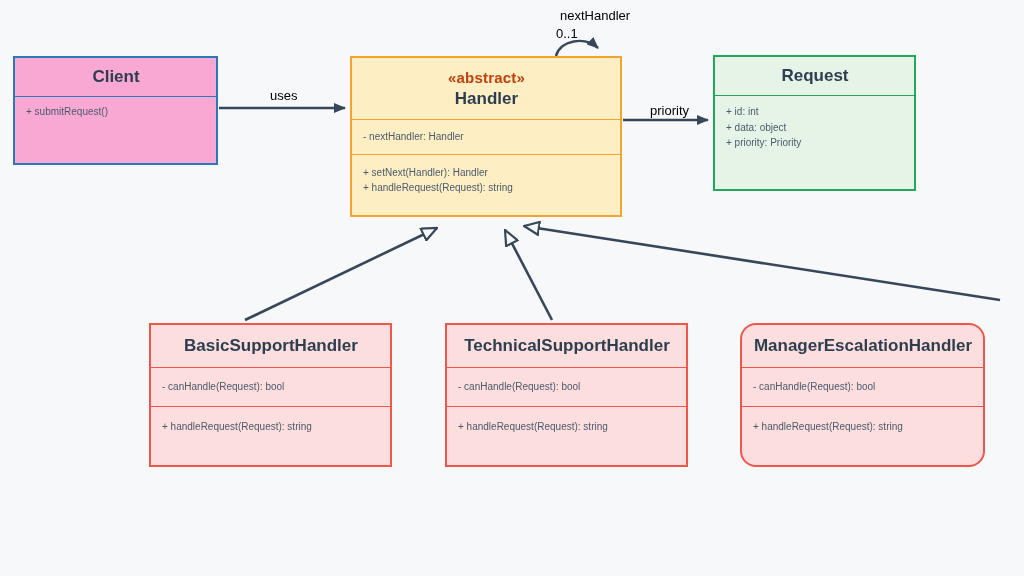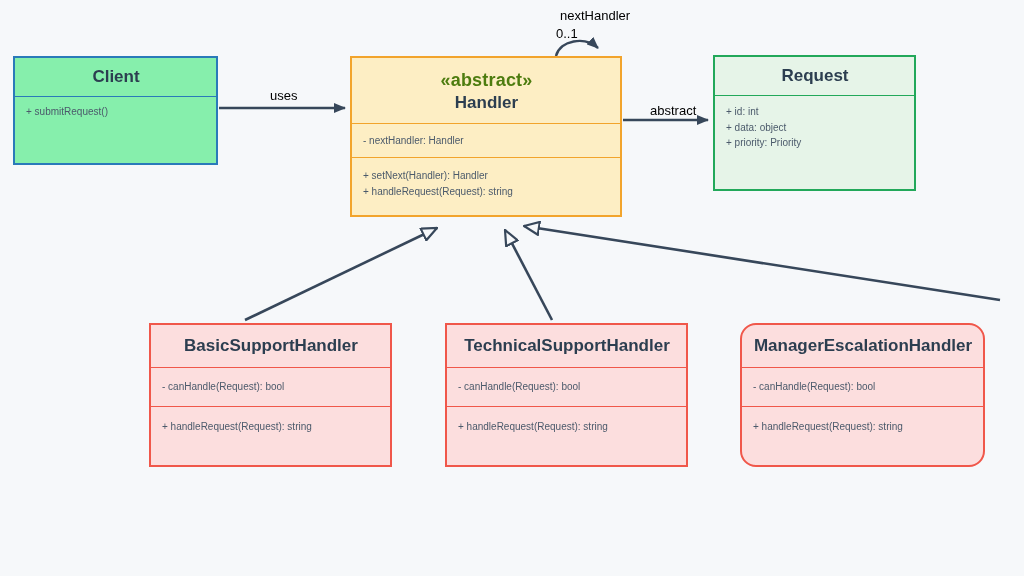--- a/index.html
+++ b/index.html
@@ -47,38 +47,38 @@
     padding-top: 9px;
     padding-bottom: 9px;
   }
   .uml-section.members {
     font-size: 10px;
     color: #4b5a6b;
     line-height: 1.55;
   }
   .stereotype {
     display: block;
-    font-size: 18px;
+    font-size: 15px;
     font-weight: bold;
-    color: #4d7c0f;
+    color: #c2410c;
     letter-spacing: 0.2px;
   }
   .cls-name {
     display: block;
   }
   .member-line {
     display: block;
   }
 
   
   #class-client {
     left: 13px; top: 56px;
     width: 205px; height: 109px;
     border: 2px solid #2a7ab9;
-    background: #86efac;
+    background: #f9a8d4;
   }
   #class-client .title-sec { border-bottom: 1px solid #2a7ab9; }
 
   
   #class-handler {
     left: 350px; top: 56px;
     width: 272px; height: 161px;
     border: 2px solid #f2a42c;
     background: #fdeec4;
   }
@@ -218,17 +218,17 @@
     </div>
     <div class="uml-section members attrs sec-div">
       <span class="member-line">- canHandle(Request): bool</span>
     </div>
     <div class="uml-section members ops">
       <span class="member-line">+ handleRequest(Request): string</span>
     </div>
   </div>
 
   <div class="edge-label" id="label-uses">uses</div>
-  <div class="edge-label" id="label-processes">abstract</div>
+  <div class="edge-label" id="label-processes">priority</div>
   <div class="edge-label" id="label-nexthandler">nextHandler</div>
   <div class="edge-label" id="label-multiplicity">0..1</div>
 
 </div>
 
 </body></html>

